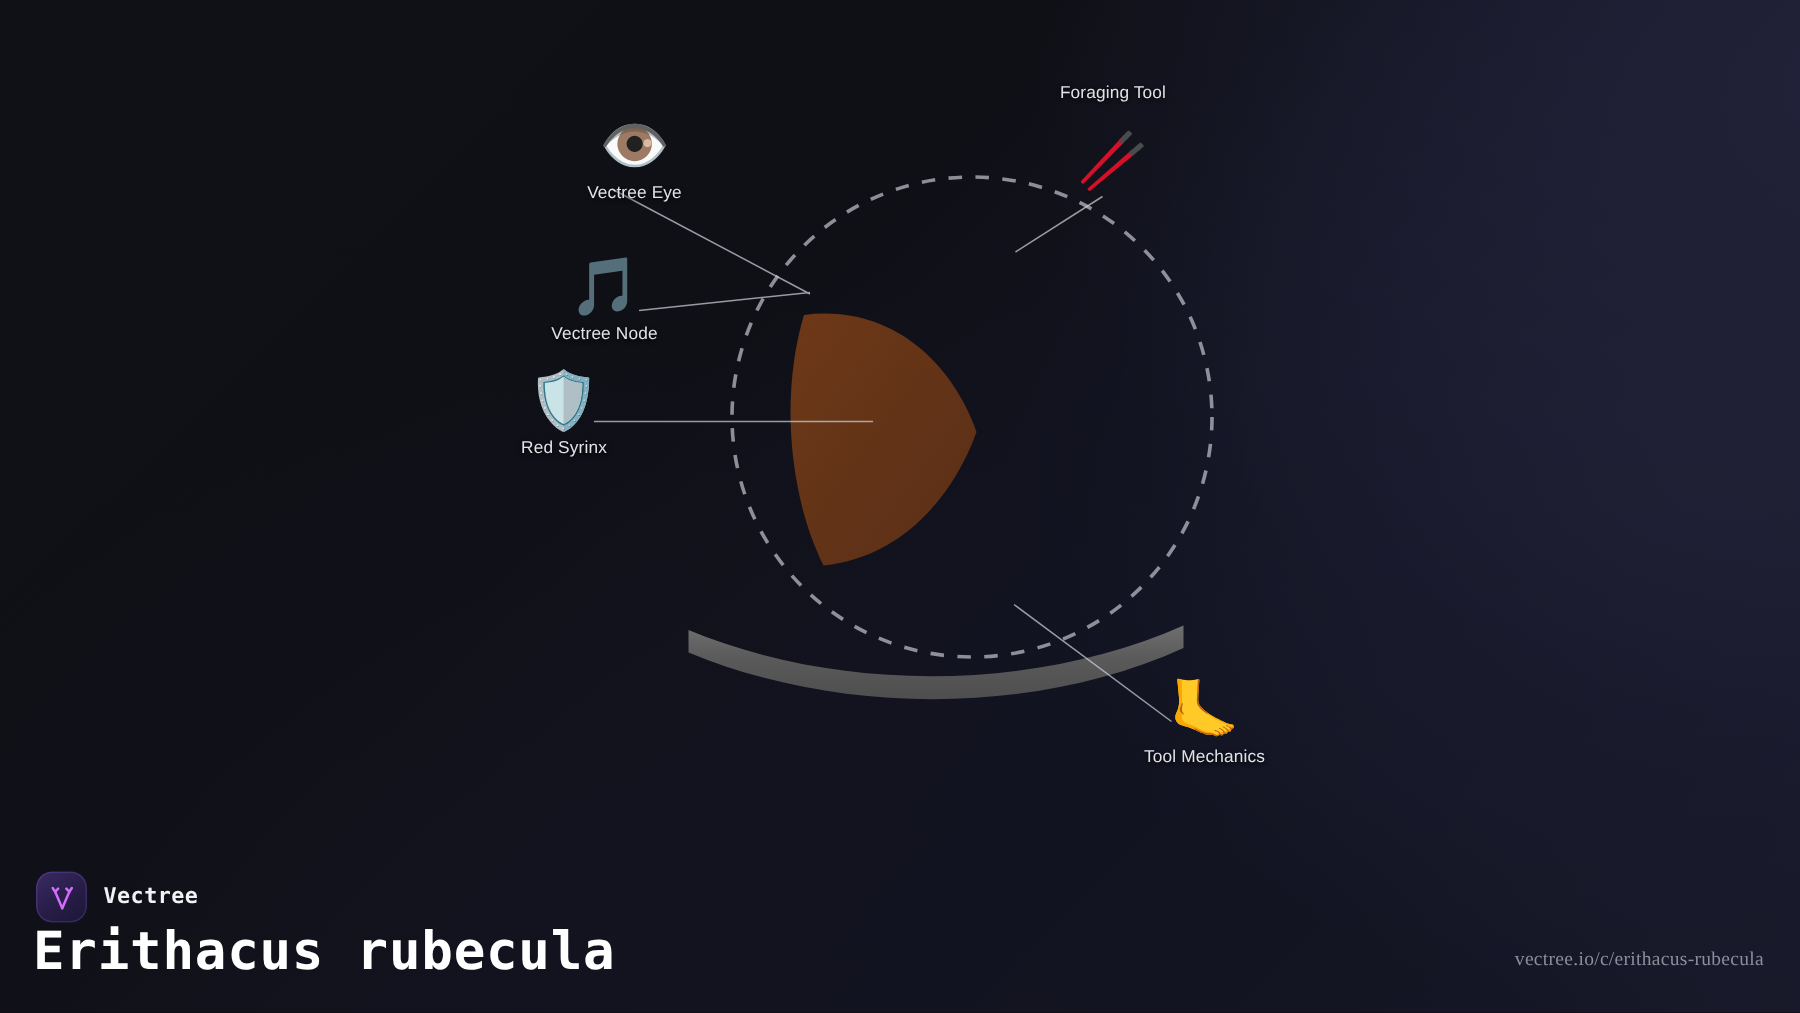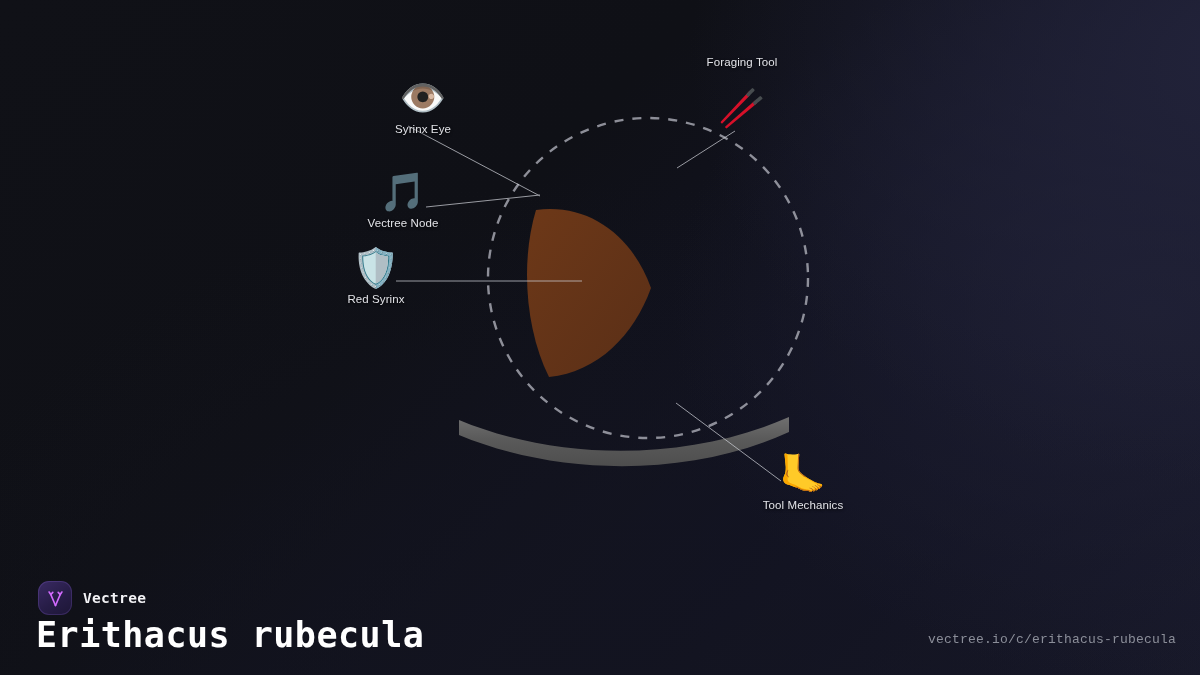--- a/index.html
+++ b/index.html
@@ -51,21 +51,21 @@
     white-space: nowrap;
     text-shadow: 0 1px 3px rgba(0,0,0,.85);
   }
   
   .node.label-top { flex-direction: column-reverse; }
   .node.label-top .node-label { margin-top: 0; margin-bottom: 18px; }
 
   
   #footer {
     position: absolute;
-    left: 14px; right: 0; bottom: 0;
+    left: 0; right: 0; bottom: 0;
     height: 112px;
     padding: 0 24px;
   }
   #brand-row {
     position: absolute;
     left: 24px; top: 18px;
     display: flex; align-items: center; gap: 11px;
   }
   #brand-mark {
     width: 34px; height: 34px;
@@ -87,21 +87,21 @@
     font-family: "DejaVu Sans Mono", "Liberation Mono", monospace;
     font-size: 35px;
     font-weight: 700;
     color: #ffffff;
     letter-spacing: .5px;
     white-space: nowrap;
   }
   #footer-url {
     position: absolute;
     right: 24px; bottom: 28px;
-    font-family: Liberation Mono, monospace;
+    font-family: Liberation Serif, serif;
     font-size: 13px;
     color: #8b8e99;
     letter-spacing: .2px;
     white-space: nowrap;
   }
 </style>
 </head>
 <body>
 
 <div id="stage">
@@ -136,21 +136,21 @@
       <line x1="408" y1="126" x2="540" y2="196"></line>
       <line x1="426" y1="207" x2="540" y2="195"></line>
       <line x1="396" y1="281" x2="582" y2="281"></line>
       <line x1="735" y1="131" x2="677" y2="168"></line>
       <line x1="781" y1="481" x2="676" y2="403"></line>
     </g>
   </svg>
 
   <div class="node" style="left:423px; top:76px;">
     <div class="node-glyph">👁️</div>
-    <div class="node-label">Syrinx Eye</div>
+    <div class="node-label">Vectree Eye</div>
   </div>
 
   <div class="node" style="left:403px; top:170px;">
     <div class="node-glyph">🎵</div>
     <div class="node-label">Vectree Node</div>
   </div>
 
   <div class="node" style="left:376px; top:246px;">
     <div class="node-glyph">🛡️</div>
     <div class="node-label">Red Syrinx</div>

